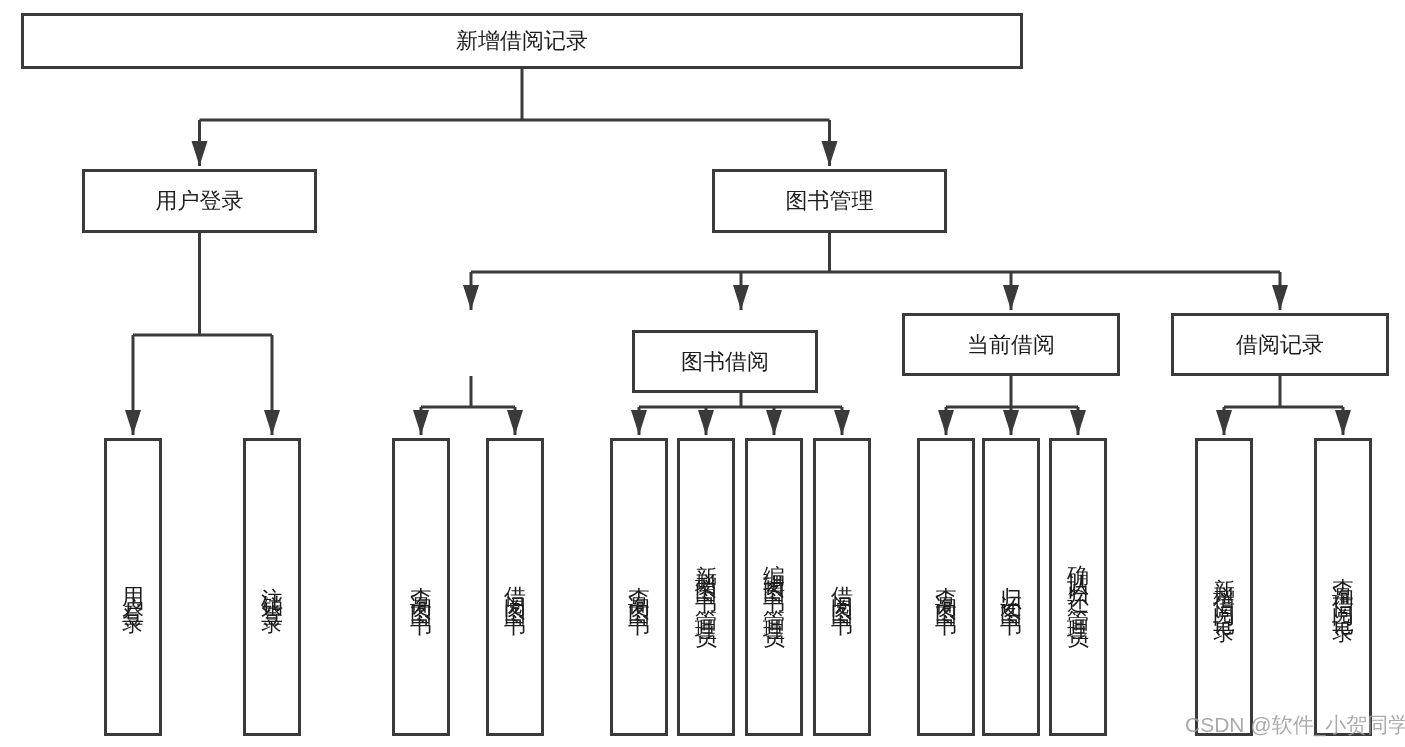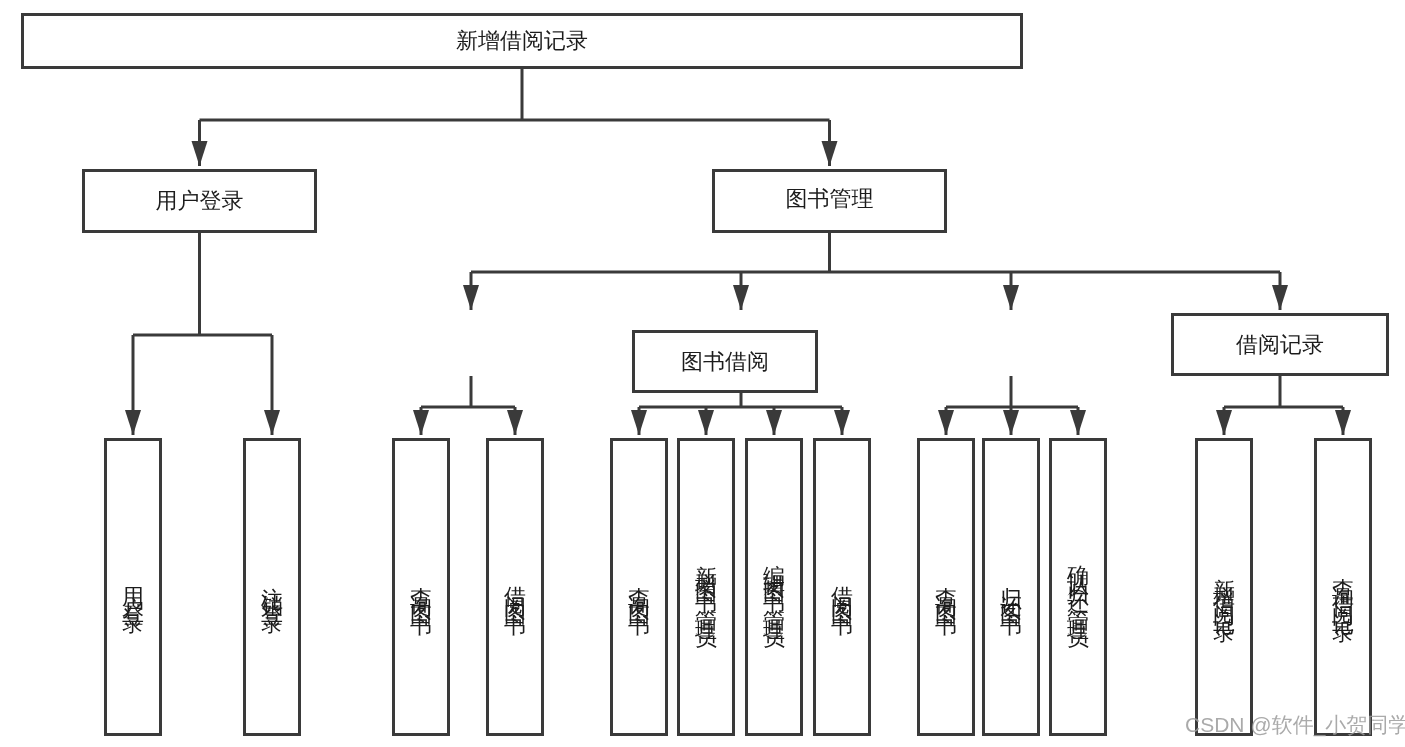--- a/index.html
+++ b/index.html
@@ -108,26 +108,29 @@
     <path class="wire" d="M1343,407 V435" marker-end="url(#arrow)"></path>
   </svg>
 
   <div class="node" style="left:21px; top:13px; width:1002px; height:56px;">
     <span>新增借阅记录</span>
   </div>
 
   <div class="node" style="left:82px; top:169px; width:235px; height:64px;">
     <span>用户登录</span>
   </div>
-  <div class="node" style="left:712px; top:169px; width:235px; height:64px;font-family:Liberation Mono, monospace;">
+  <div class="node" style="left:712px; top:169px; width:235px; height:64px;">
     <span>图书管理</span>
   </div>
 
   <div class="node" style="left:632px; top:330px; width:186px; height:63px;">
     <span>图书借阅</span>
+  </div>
+  <div class="node" style="left:902px; top:313px; width:218px; height:63px;">
+    <span>当前借阅</span>
   </div>
   <div class="node" style="left:1171px; top:313px; width:218px; height:63px;">
     <span>借阅记录</span>
   </div>
 
   <div class="node v-node" style="left:104px; top:438px; width:58px; height:298px;">
     <span>用户登录</span>
   </div>
   <div class="node v-node" style="left:243px; top:438px; width:58px; height:298px;">
     <span>注销登录</span>

